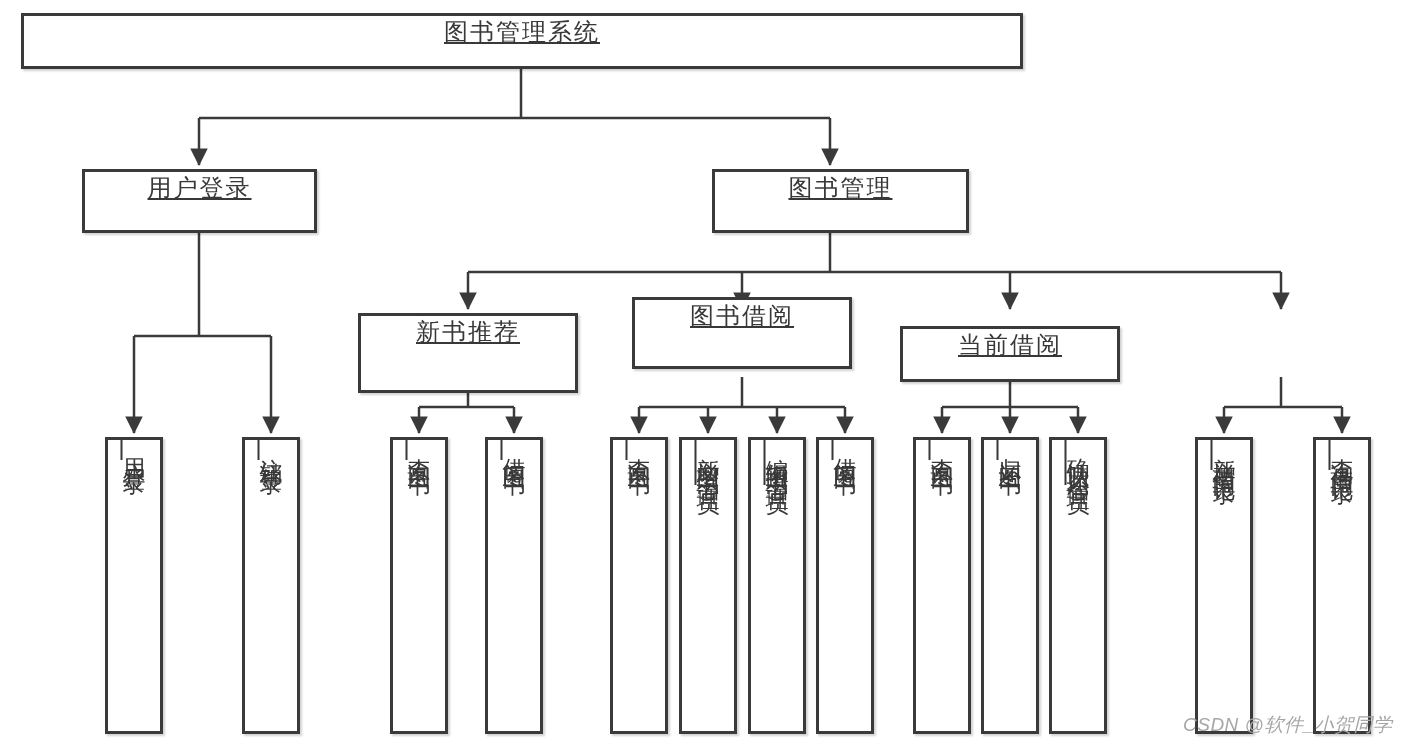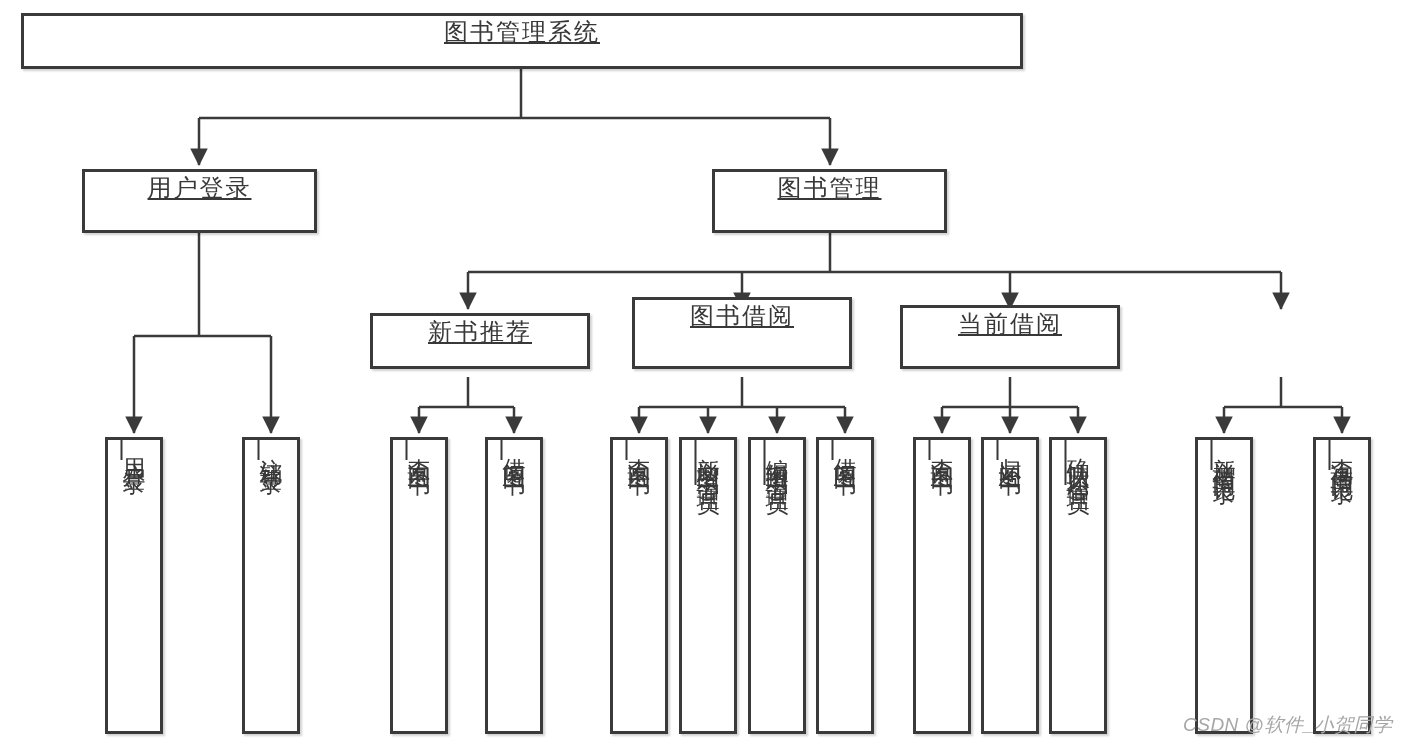--- a/index.html
+++ b/index.html
@@ -88,31 +88,31 @@
     <path class="cline" marker-end="url(#arr)" d="M1342,407 L1342,433"></path>
   </svg>
 
   <div class="node hnode" style="left:21px;top:13px;width:1002px;height:56px;">
     <span>图书管理系统</span>
   </div>
 
   <div class="node hnode" style="left:82px;top:169px;width:235px;height:64px;">
     <span>用户登录</span>
   </div>
-  <div class="node hnode" style="left:712px;top:169px;width:235px;height:64px;">
+  <div class="node hnode" style="left:712px;top:169px;width:257px;height:64px;">
     <span>图书管理</span>
   </div>
 
-  <div class="node hnode" style="left:370px;top:313px;width:220px;height:56px;">
+  <div class="node hnode" style="left:358px;top:313px;width:220px;height:80px;">
     <span>新书推荐</span>
   </div>
   <div class="node hnode" style="left:632px;top:297px;width:220px;height:72px;">
     <span>图书借阅</span>
   </div>
-  <div class="node hnode" style="left:900px;top:305px;width:220px;height:64px;">
+  <div class="node hnode" style="left:900px;top:326px;width:220px;height:56px;">
     <span>当前借阅</span>
   </div>
 
   <div class="node vnode" style="left:105px;top:437px;width:58px;height:297px;">
     <span class="vlabel">用户登录</span>
   </div>
   <div class="node vnode" style="left:242px;top:437px;width:58px;height:297px;">
     <span class="vlabel">注销登录</span>
   </div>
 

